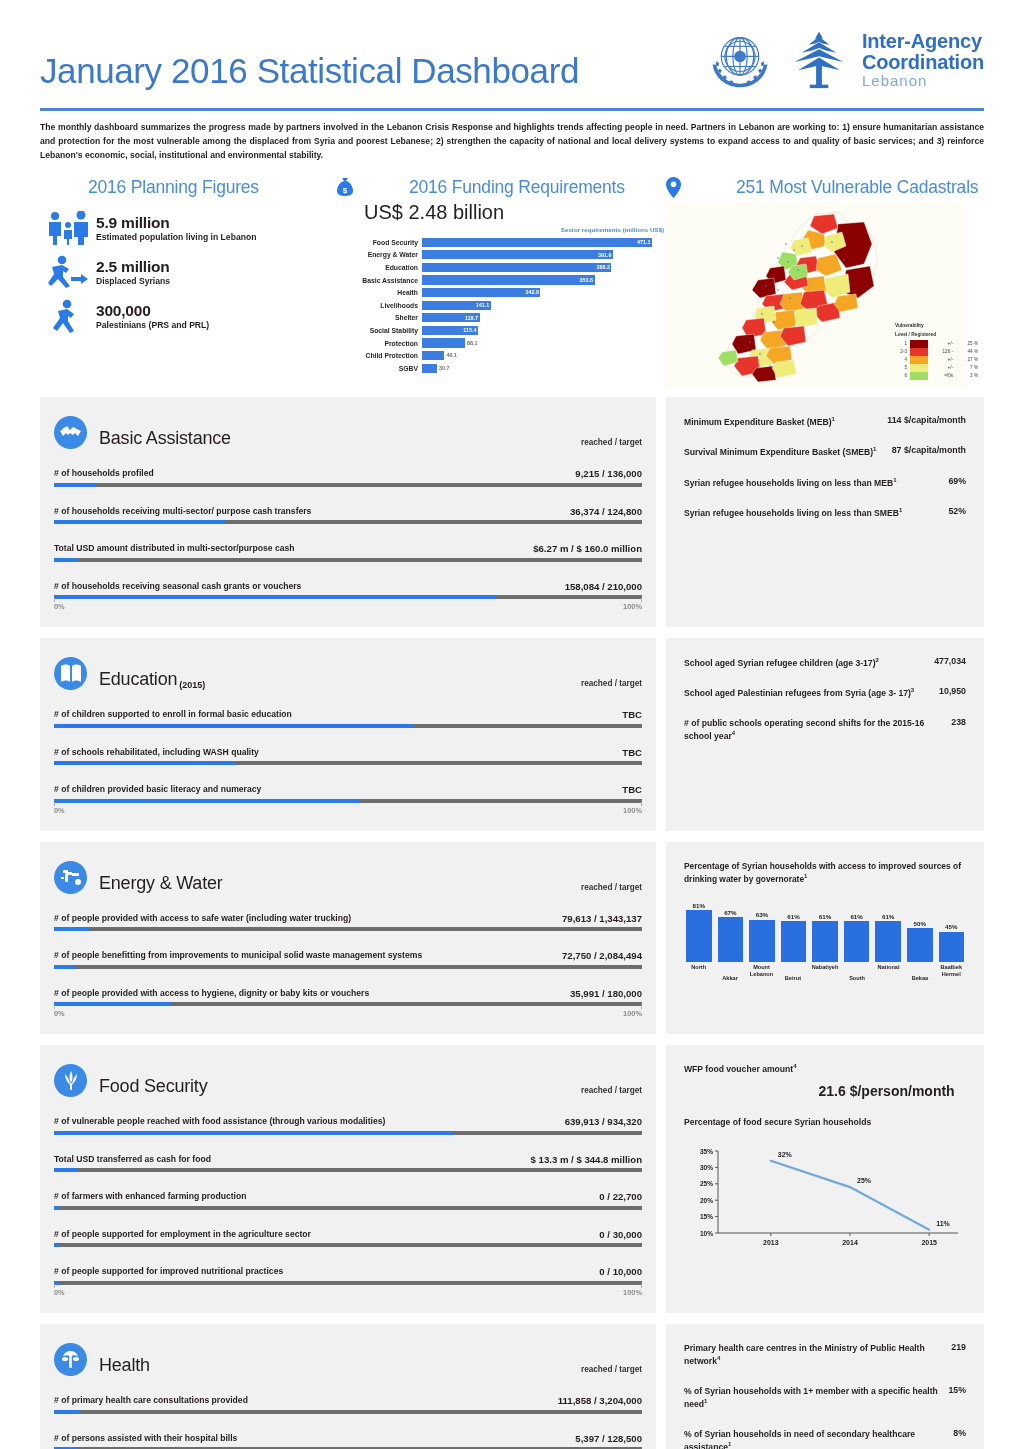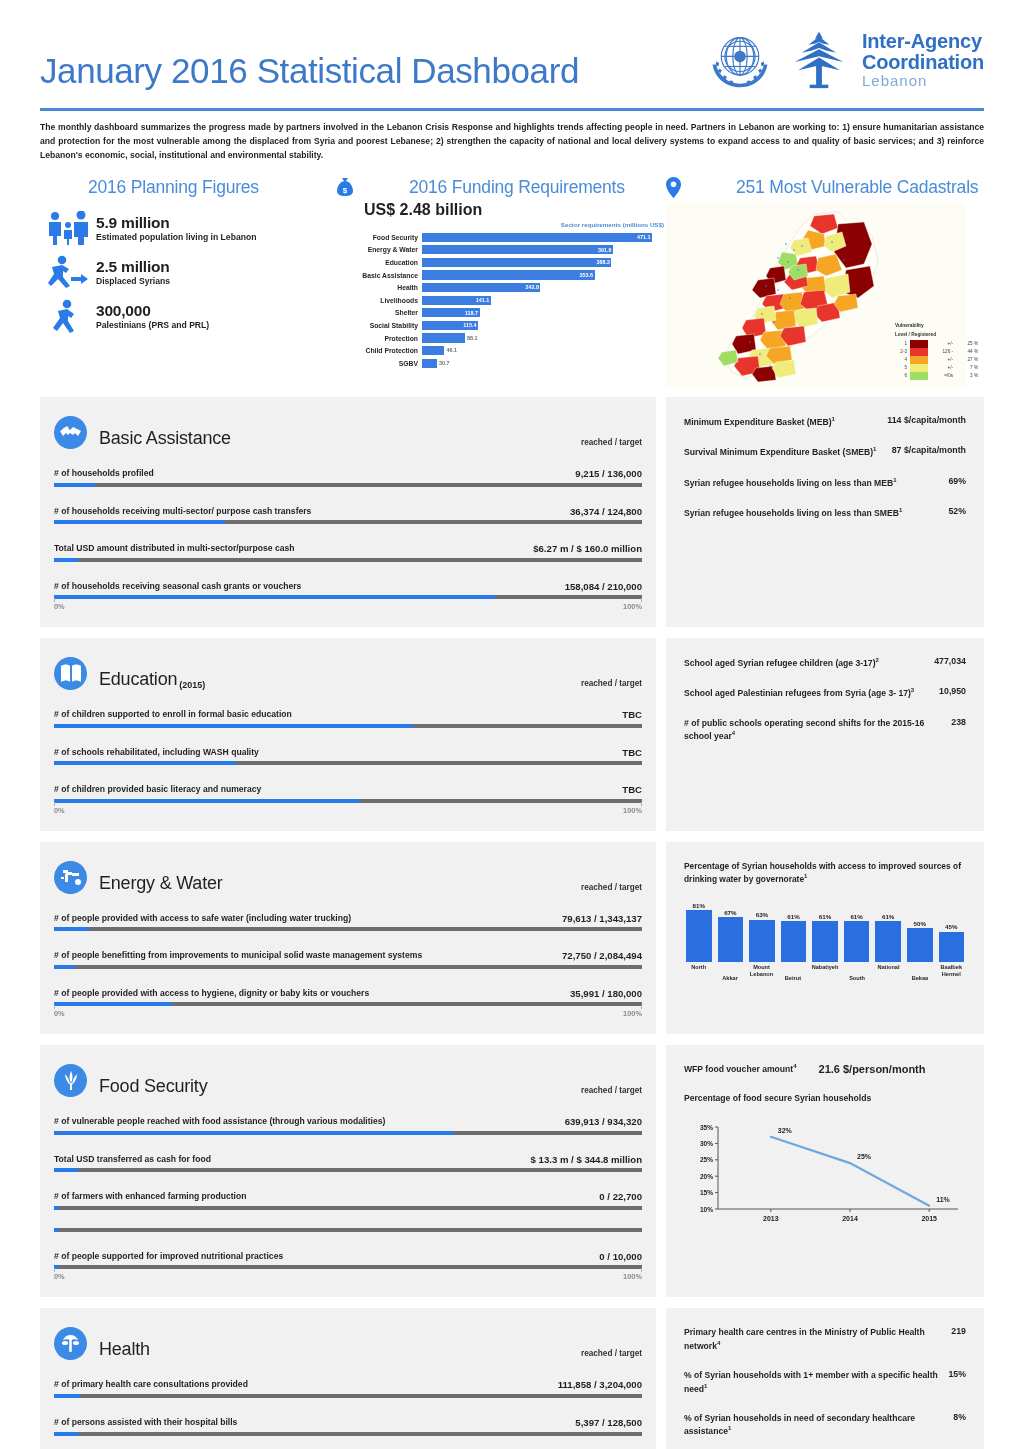--- a/index.html
+++ b/index.html
@@ -42,21 +42,21 @@
 
   .sec-head { display: flex; align-items: center; gap: 7px; height: 26px; }
   .sec-head h2 { font-size: 17.5px; font-weight: 400; color: #4a8cd8; letter-spacing: -0.2px; margin-left: 48px; }
 
   .fig-list { margin-top: 6px; }
   .fig-row { display: flex; align-items: center; height: 44px; }
   .fig-ico { width: 56px; display: flex; justify-content: center; }
   .fig-txt .big { font-size: 15.5px; font-weight: bold; letter-spacing: -0.2px; line-height: 1.15; }
   .fig-txt .small { font-size: 8.6px; font-weight: bold; line-height: 1.2; }
 
-  .funding-total { font-size: 16px; font-weight: bold; margin: 1px 0 2px 28px; }
+  .funding-total { font-size: 20px; font-weight: normal; margin: 1px 0 2px 28px; }
   .fchart { position: relative; height: 156px; }
   .fchart .ctitle {
     position: absolute; right: 2px; top: 0; font-size: 6.2px; color: #4a8cd8; font-weight: bold;
   }
   .frow { display: flex; align-items: center; height: 12.6px; }
   .flabel { width: 86px; text-align: right; font-size: 6.8px; font-weight: bold; padding-right: 4px; }
   .ftrack { flex: 1; position: relative; height: 100%; }
   .fbar { position: absolute; left: 0; top: 1.6px; height: 9.2px; background: #3b7de0; }
   .fval { position: absolute; top: 3px; font-size: 5.4px; color: #ffffff; font-weight: bold; }
   .fval.outside { color: #6f6f6f; }
@@ -116,21 +116,21 @@
   .mb-col { flex: 1; display: flex; flex-direction: column; justify-content: flex-end; align-items: center; height: 100%; }
   .mb-val { font-size: 6.2px; font-weight: bold; margin-bottom: 1.5px; color: #222; }
   .mb-bar { width: 100%; background: #2a6fe0; }
   .mb-labels { display: flex; gap: 6px; padding: 0 2px; margin-top: 2px; }
   .mb-lab { flex: 1; text-align: center; font-size: 5.6px; font-weight: bold; line-height: 1.25; }
   .mb-lab.low { padding-top: 11px; }
 
   
   .wfp-row { display: flex; margin-bottom: 18px; }
   .wfp-label { font-size: 8.6px; font-weight: bold; }
-  .wfp-value { font-size: 11px; font-weight: bold; margin-left: 22px; }
+  .wfp-value { font-size: 14px; font-weight: bold; margin-left: 22px; margin-top: 20px; }
   .lc-title { font-size: 8.6px; font-weight: bold; margin-bottom: 10px; }
   .lc-wrap { position: relative; height: 118px; }
 
   svg { display: block; }
 </style>
 </head>
 <body>
 
 <div class="page">
 
@@ -721,20 +721,24 @@
           <div class="ind">
             <div class="ind-head">
               <div class="ind-name"># of farmers with enhanced farming production</div>
               <div class="ind-val">0 / 22,700</div>
             </div>
             <div class="track">
               <div class="fill" style="width:0.8%"></div>
             </div>
           </div>
           <div class="ind">
+            <div class="ind-head">
+              <div class="ind-name"># of people supported for employment in the agriculture sector</div>
+              <div class="ind-val">0 / 30,000</div>
+            </div>
             <div class="track">
               <div class="fill" style="width:0.8%"></div>
             </div>
           </div>
           <div class="ind">
             <div class="ind-head">
               <div class="ind-name"># of people supported for improved nutritional practices</div>
               <div class="ind-val">0 / 10,000</div>
             </div>
             <div class="track">

